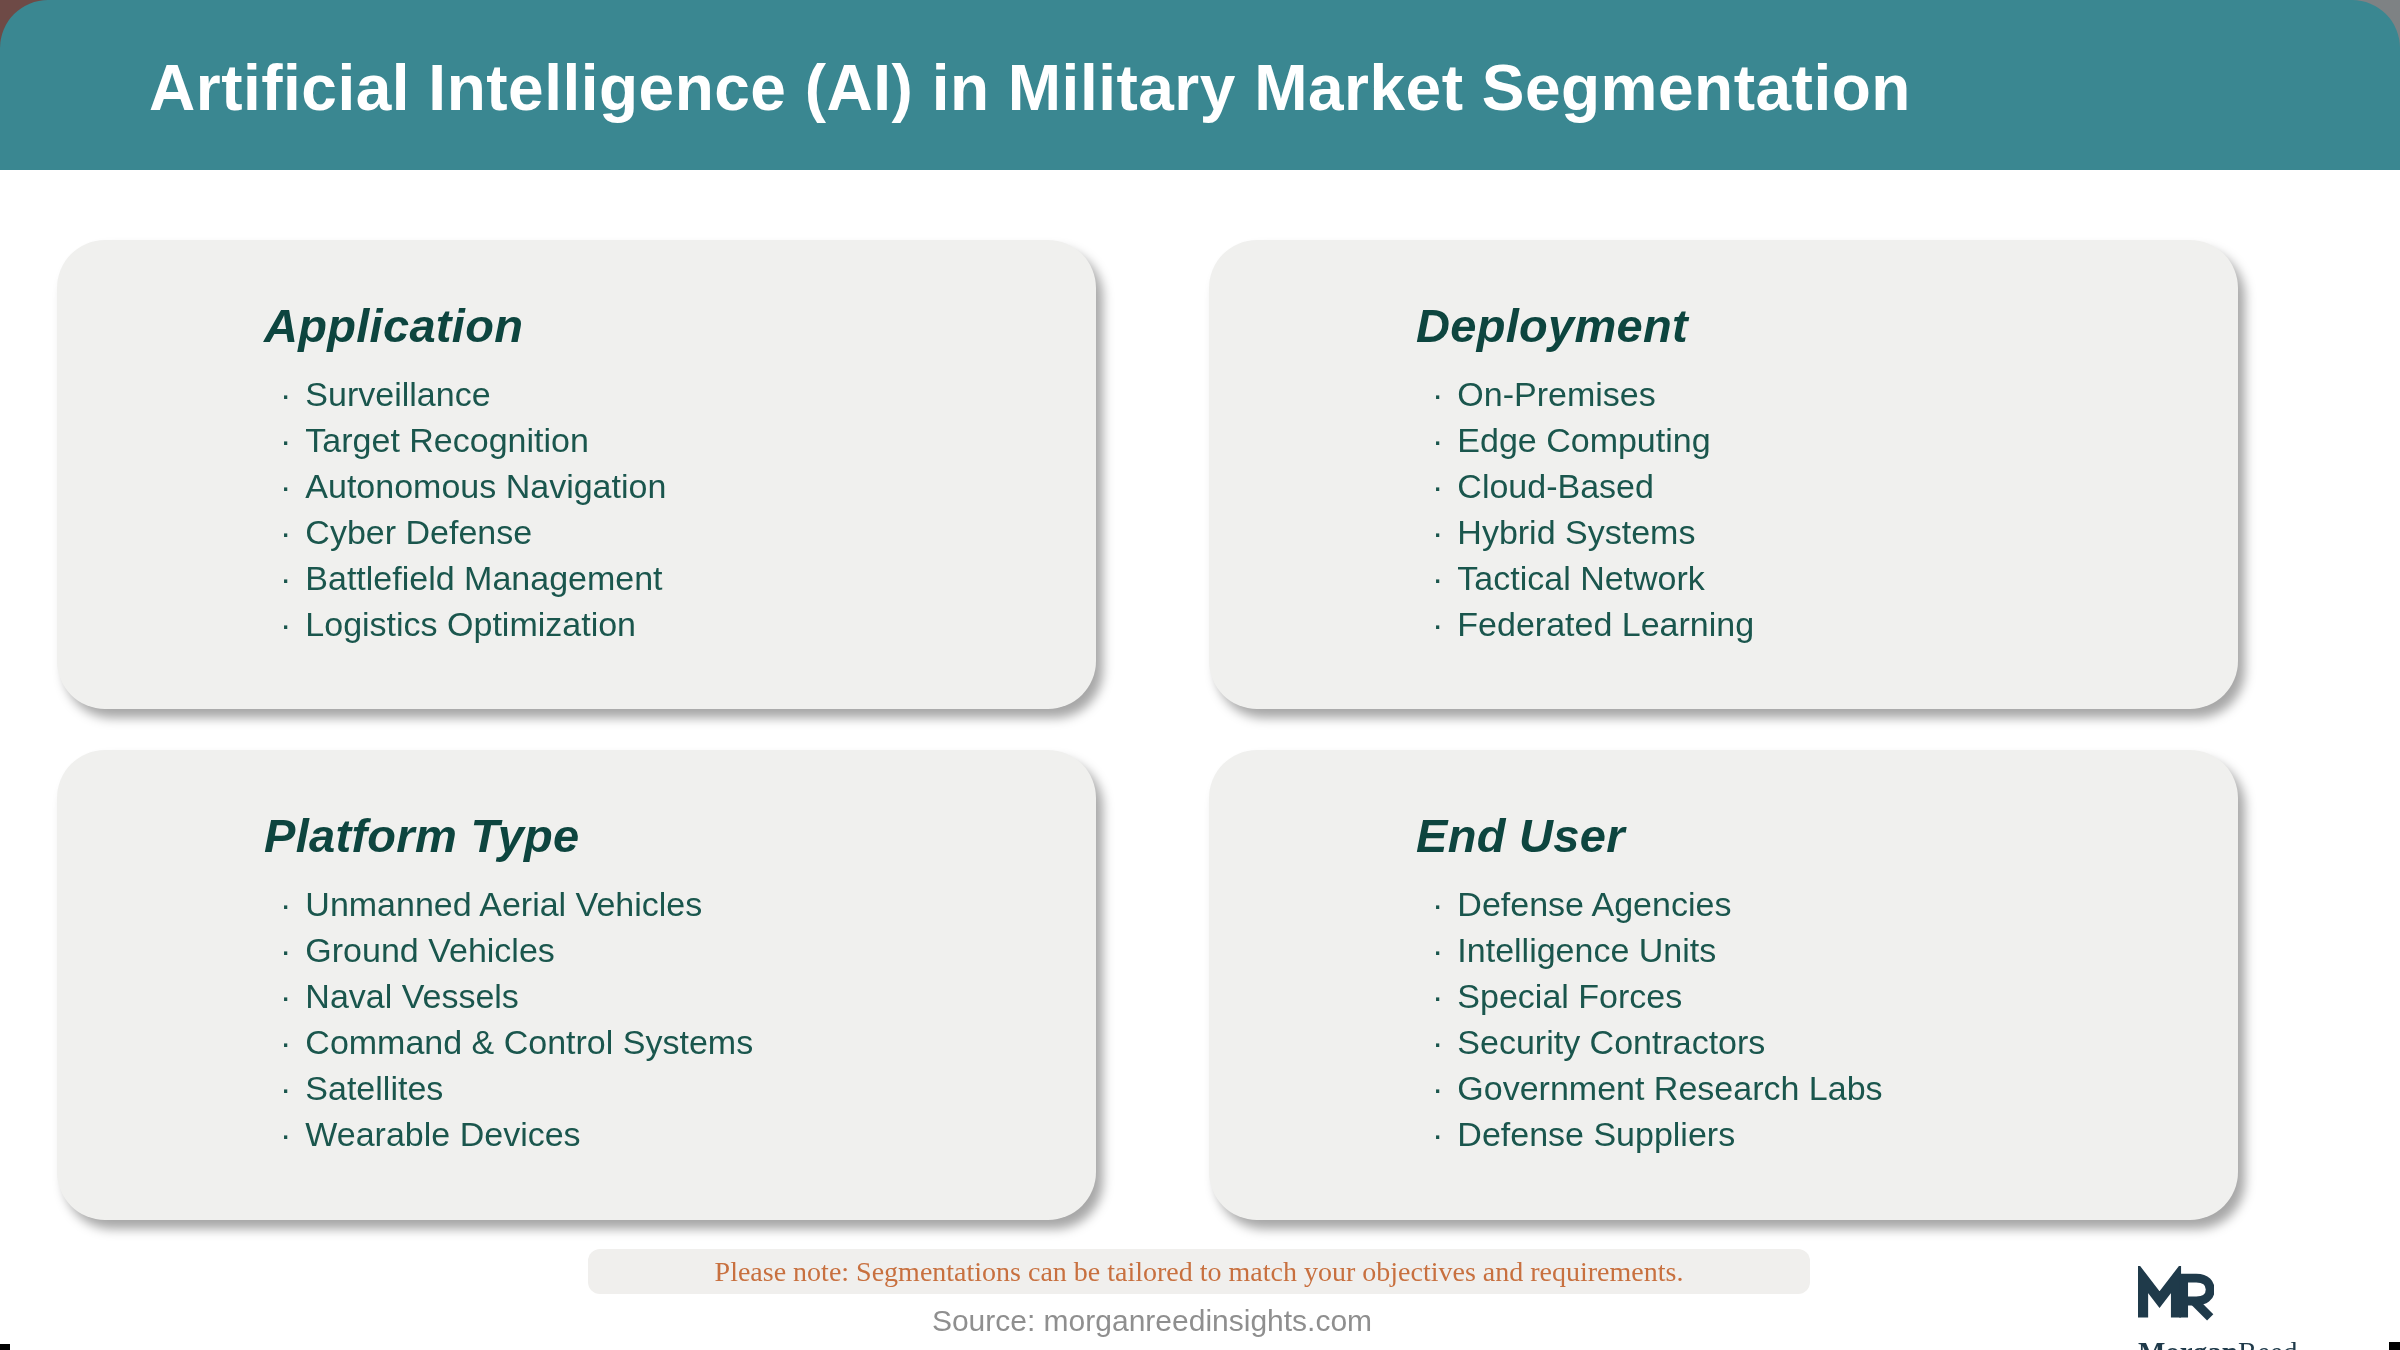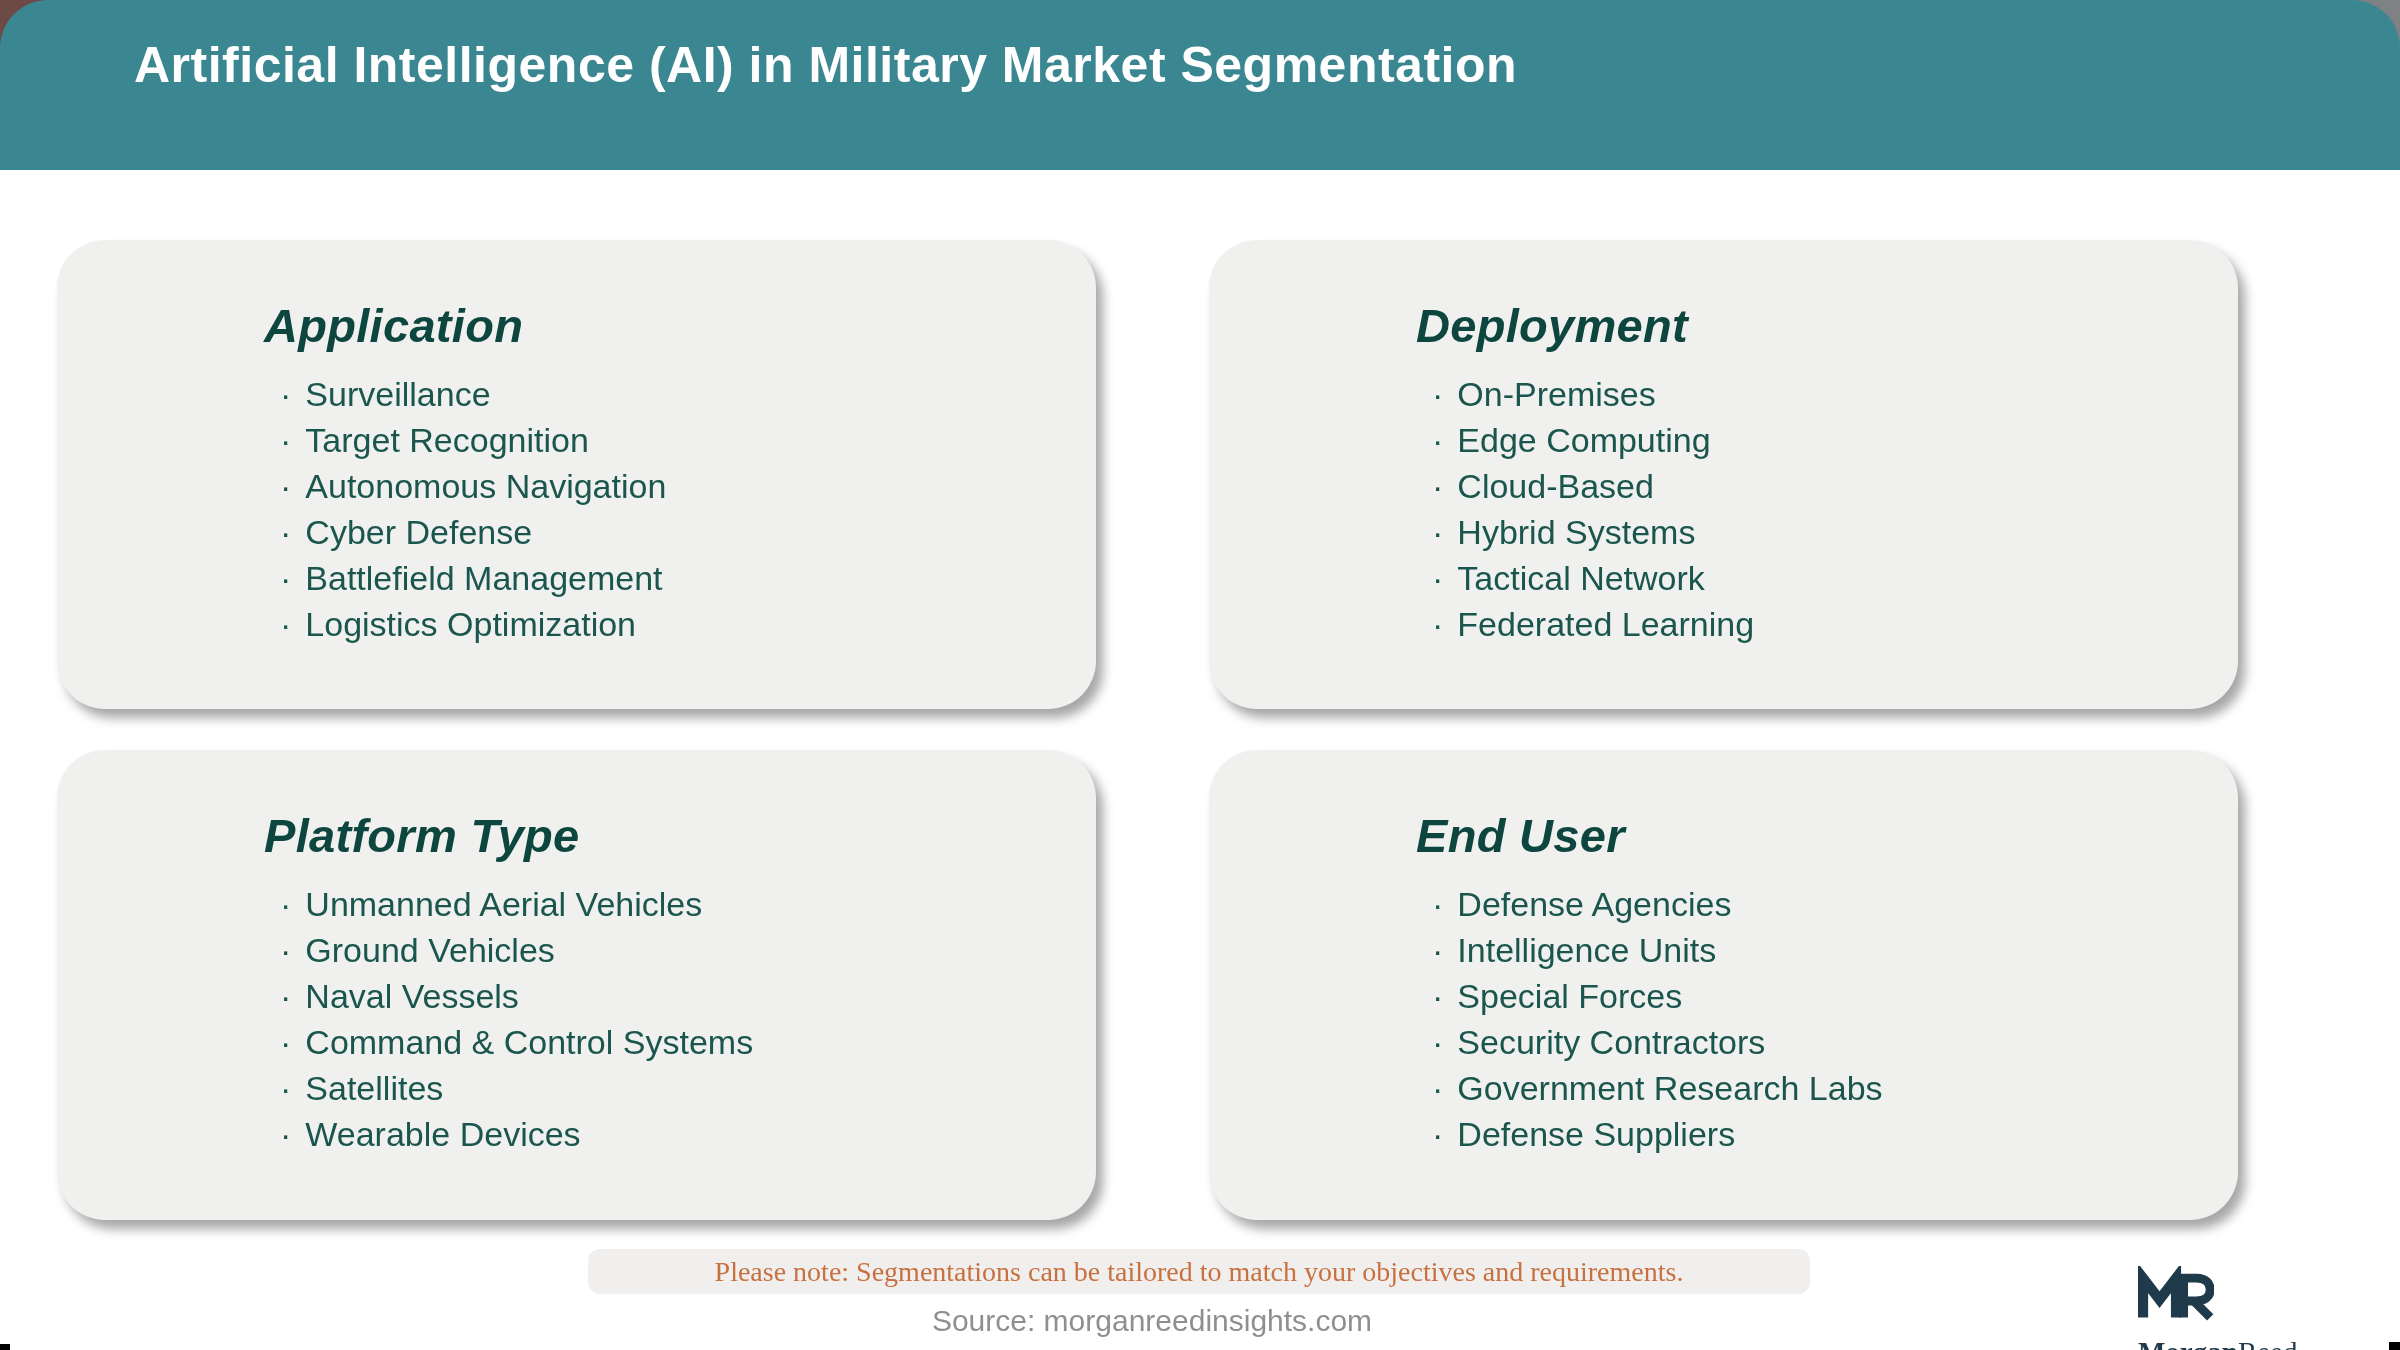--- a/index.html
+++ b/index.html
@@ -25,22 +25,22 @@
   .corner{position:absolute;top:0;width:52px;height:52px;z-index:0;}
   .corner-tl{left:0;background:#6E4A46;}
   .corner-tr{right:0;background:#7E8284;}
   .header{
     position:absolute;left:0;top:0;width:2400px;height:170px;
     background:var(--header-bg);
     border-radius:48px 48px 0 0;
     z-index:1;
   }
   .header h1{
-    position:absolute;left:134px;top:36px;margin:0;
-    font-size:50px;font-weight:700;color:#FFFFFF;letter-spacing:0.5px;
+    position:absolute;left:134px;top:36px;margin:15px;
+    font-size:64px;font-weight:700;color:#FFFFFF;letter-spacing:0.5px;
   }
   .card{
     position:absolute;
     background:var(--card-bg);
     border-radius:48px;
     box-shadow:7px 9px 11px rgba(0,0,0,0.35);
     padding:58px 40px 0 207px;
     z-index:1;
   }
   .card-application{left:57px;top:240px;width:1039px;height:469px;}

